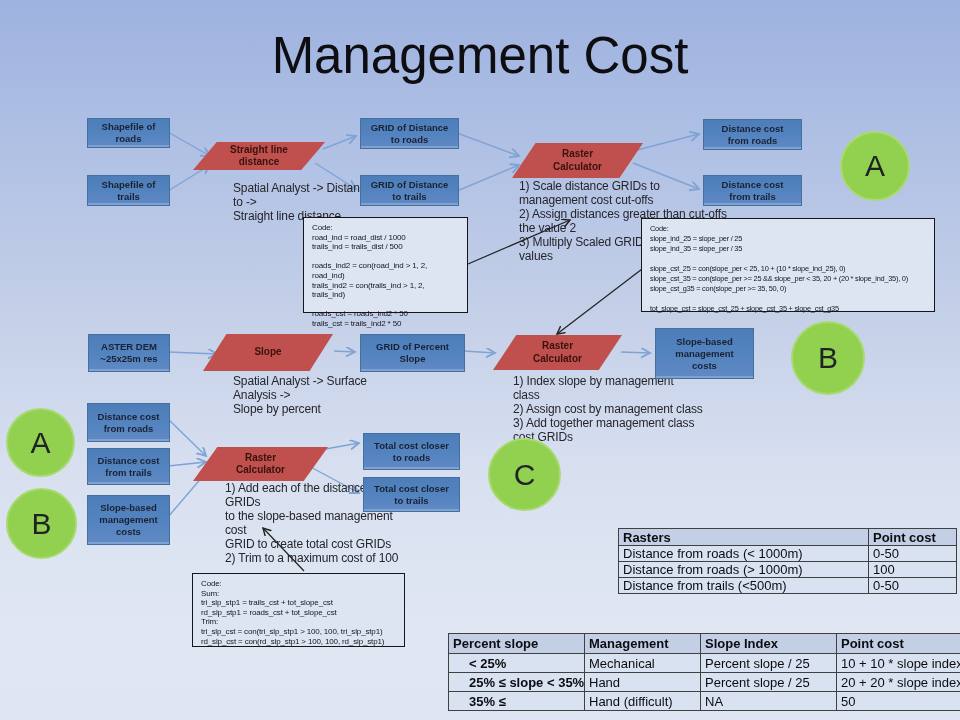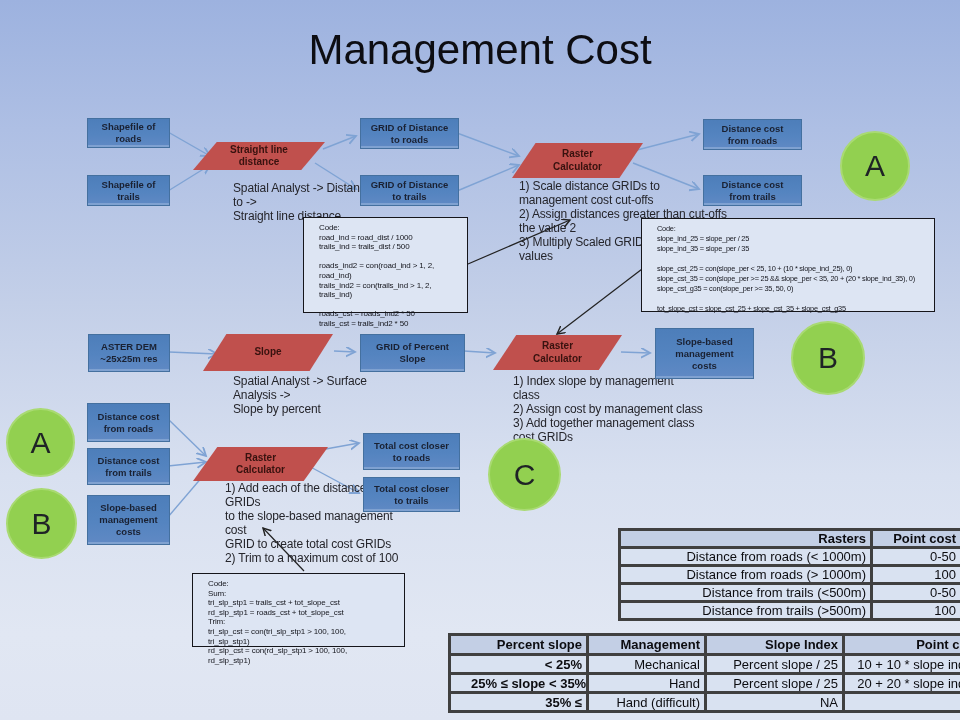--- a/index.html
+++ b/index.html
@@ -1,40 +1,40 @@
 <!DOCTYPE html>
 <html><head>
 <meta charset="utf-8">
 <style>
   html,body{margin:0;padding:0;}
   body{font-family:"Liberation Sans",sans-serif;}
   .slide{position:relative;width:960px;height:720px;overflow:hidden;
     background:linear-gradient(180deg,#9db2df 0%,#aebfe4 18%,#c3cfe8 42%,#d8e0f0 66%,#e1e7f3 88%,#dfe5f2 100%);}
   .title{position:absolute;left:0;top:26px;width:100%;text-align:center;
-    font-size:42px;color:#0d0d12;font-weight:400;}
+    font-size:51px;color:#0d0d12;font-weight:400;}
   svg.arrows{position:absolute;left:0;top:0;z-index:1;}
   .box{position:absolute;z-index:2;background:linear-gradient(180deg,#4d7eba 0%,#5484c0 55%,#6089c4 100%);
     border:1px solid #44709f;box-shadow:inset 0 -2px 0 rgba(190,210,235,.35);
     color:#1a2132;font-weight:700;font-size:9.5px;line-height:12px;
     display:flex;align-items:center;justify-content:center;text-align:center;white-space:pre-line;}
   .para{position:absolute;z-index:2;background:#c0504d;
     clip-path:polygon(18% 0,100% 0,82% 100%,0 100%);
     color:#38120f;font-weight:700;font-size:10px;line-height:12.5px;
     display:flex;align-items:center;justify-content:center;text-align:center;white-space:pre-line;}
   .circle{position:absolute;z-index:2;border-radius:50%;background:#92d050;border:2px solid #a9da72;
     color:#1f2326;font-size:30px;display:flex;align-items:center;justify-content:center;}
   .note{position:absolute;z-index:2;font-size:12px;letter-spacing:-0.15px;line-height:14px;
     color:#25252b;white-space:pre-line;margin-left:31px;}
   .code{position:absolute;z-index:2;background:#dde5f3;border:1px solid #15151a;
     font-size:8px;letter-spacing:-0.15px;line-height:9.6px;color:#15161d;
-    white-space:pre-line;padding:5px 15px;box-sizing:border-box;}
+    white-space:pre-line;padding:5px 8px;box-sizing:border-box;}
   .code.wide{font-size:7.4px;letter-spacing:-0.25px;line-height:10px;}
   table.tbl{position:absolute;z-index:2;border-collapse:collapse;background:#d9e2f1;
     font-size:13px;color:#0c0c10;table-layout:fixed;}
-  table.tbl th,table.tbl td{border:3px solid #404040;padding:0 4px;text-align:right;
+  table.tbl th,table.tbl td{border:1px solid #404040;padding:0 4px;text-align:left;
     overflow:hidden;white-space:nowrap;}
   table.tbl th{background:#c3cfe5;font-weight:700;}
   #tbl2 td.b{font-weight:700;padding-left:20px;}
 </style>
 </head>
 <body>
 
 <div class="slide">
 
   <div class="title">Management Cost</div>
@@ -173,24 +173,20 @@
       <td>0-50</td>
     </tr>
     <tr style="height:16px;">
       <td>Distance from roads (&gt; 1000m)</td>
       <td>100</td>
     </tr>
     <tr style="height:16px;">
       <td>Distance from trails (&lt;500m)</td>
       <td>0-50</td>
     </tr>
-    <tr style="height:16px;">
-      <td>Distance from trails (&gt;500m)</td>
-      <td>100</td>
-    </tr>
   </tbody>
     </table>
 
   <table class="tbl" id="tbl2" style="left:448px;top:633px;width:491px;">
     <tbody>
         <tr style="height:20px;">
       <th style="width:127px;margin-left:26px;">Percent slope</th>
       <th style="width:107px;">Management</th>
       <th style="width:127px;">Slope Index</th>
       <th style="width:130px;">Point cost</th>

